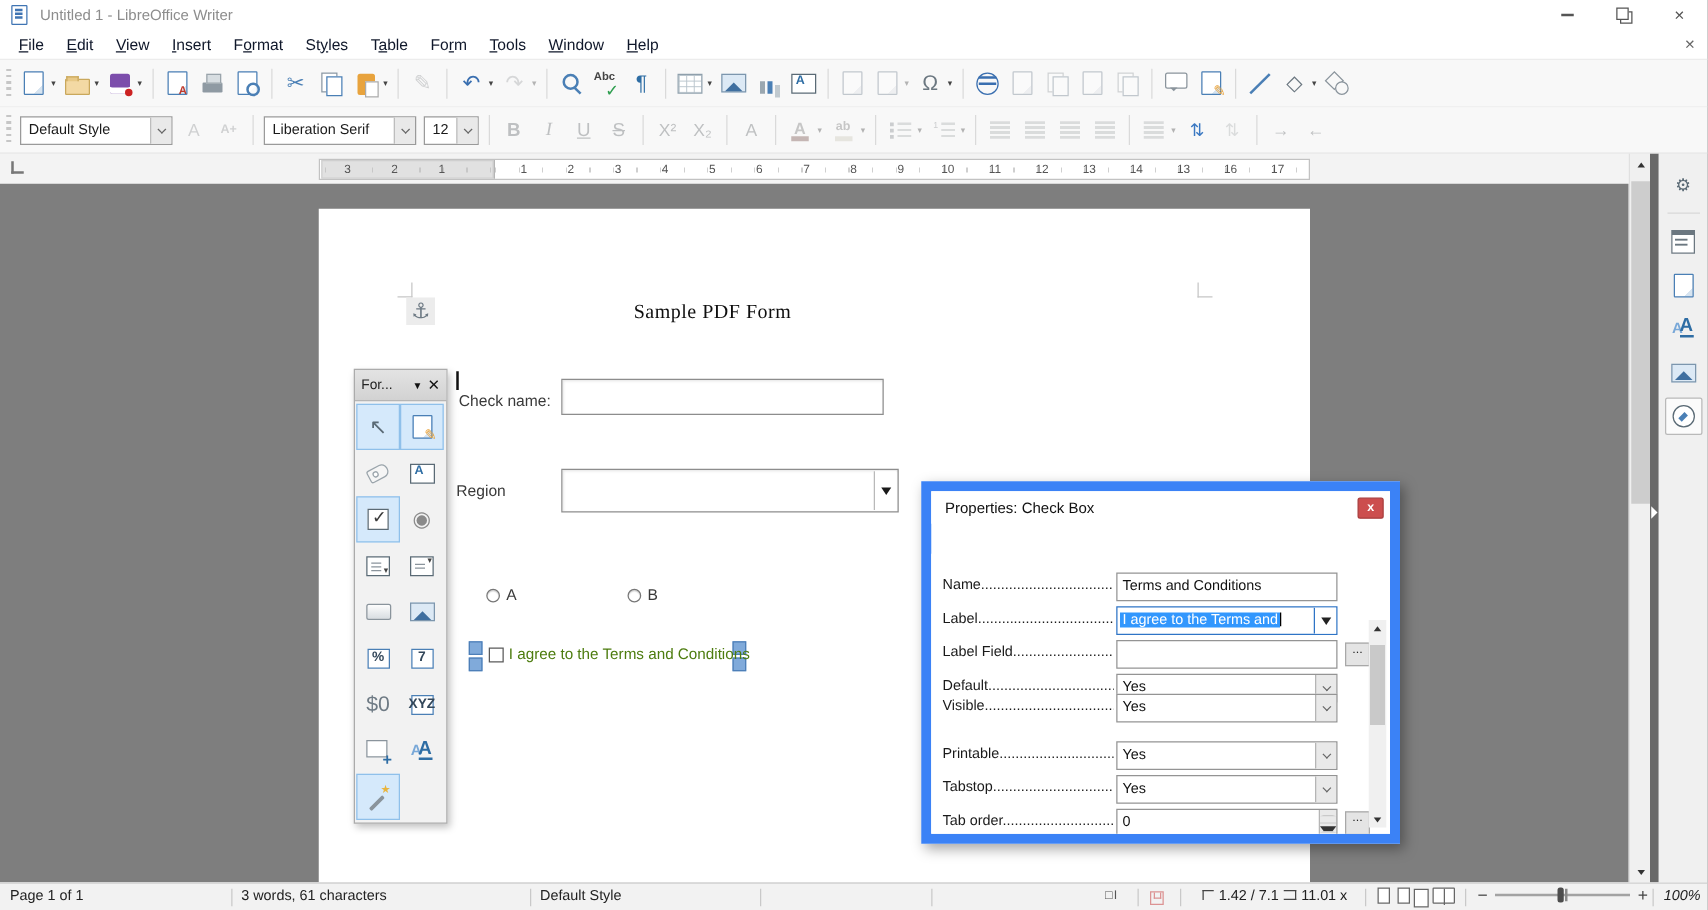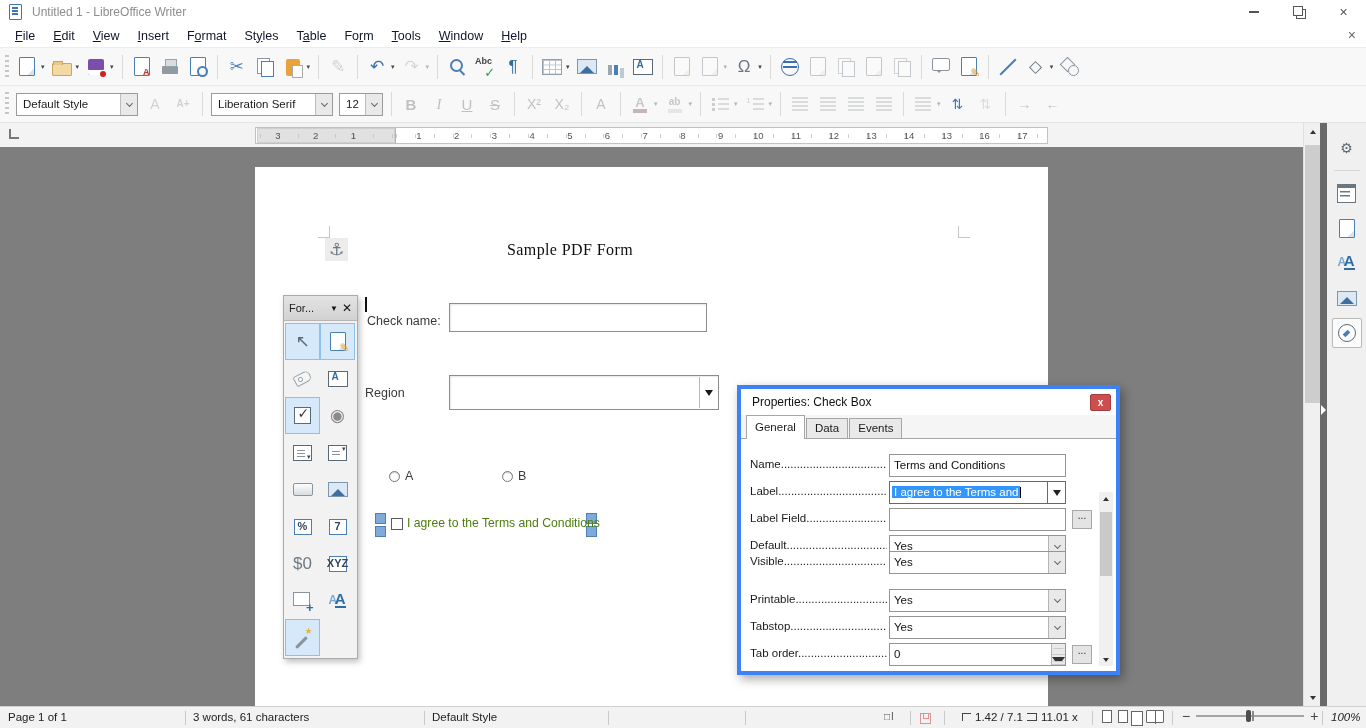--- a/index.html
+++ b/index.html
@@ -140,21 +140,21 @@
   .formbar{position:absolute;left:283px;top:295px;width:75px;background:#f2f2f2;border:1px solid #ababab;box-shadow:2px 3px 6px rgba(0,0,0,.25);}
   .formbar-title{height:25px;background:linear-gradient(#e3e3e3,#d2d2d2);display:flex;align-items:center;padding:0 5px;border-bottom:1px solid #b5b5b5;}
   .formbar-title .t{flex:1;font-size:11px;color:#222;white-space:nowrap;overflow:hidden;}
   .fb-dd{font-size:8px;color:#111;margin-right:4px;}
   .fb-close{font-size:12px;color:#111;font-weight:bold;}
   .form-grid{display:flex;flex-wrap:wrap;padding:2px 1px;}
   .fcell{width:35px;height:37px;display:flex;align-items:center;justify-content:center;border:1px solid transparent;margin:0;}
   .fcell.act{background:#d5e9fb;border:1px solid #8fc0ea;}
 
   
-  .dialog{position:absolute;left:737px;top:385px;width:383px;height:290px;background:#fff;border:4px solid #3b82f6;box-shadow:3px 4px 10px rgba(0,0,0,.35);}
+  .dialog{position:absolute;left:737px;top:385px;width:383px;height:290px;background:#fff;border:8px solid #3b82f6;box-shadow:3px 4px 10px rgba(0,0,0,.35);}
   .dlg-title{position:absolute;left:0;top:0;right:0;height:26px;display:flex;align-items:center;padding-left:11px;font-size:12px;color:#111;background:#fff;}
   .dlg-close{position:absolute;right:5px;top:5px;width:21px;height:17px;background:#cc4e4e;border:1px solid #a83c3c;border-radius:2px;color:#fff;font-size:10px;font-weight:bold;display:flex;align-items:center;justify-content:center;}
   .dlg-tabs{position:absolute;left:0;top:26px;right:0;height:24px;border-bottom:1px solid #a6a6a6;padding-left:5px;display:flex;align-items:flex-end;background:#f5f5f5;}
   .dtab{font-size:11.5px;color:#1a1a1a;padding:3px 8px;border:1px solid #a6a6a6;border-bottom:none;background:#e9e9e9;margin-right:1px;height:20px;}
   .dtab.active{background:#fff;height:24px;position:relative;top:1px;padding-top:5px;z-index:2;}
   .dlg-body{position:absolute;left:0;top:50px;right:0;bottom:0;background:#fff;overflow:hidden;}
   .prow{position:absolute;left:0;right:0;height:23px;}
   .dlbl{position:absolute;left:9px;top:4px;width:137px;overflow:hidden;white-space:nowrap;font-size:11.5px;color:#1a1a1a;}
   .dlbl::after{content:"...........................................................";}
   .pfield{position:absolute;left:148px;top:0;width:177px;height:23px;background:#fff;border:1px solid #949494;font-size:11.5px;line-height:21px;padding-left:4px;color:#111;white-space:nowrap;overflow:hidden;}
@@ -575,25 +575,20 @@
           <span class="ic ic-wand"></span>
         </div>
       </div>
   </div>
 
   <div class="dialog">
     <div class="dlg-title">
       <span>Properties: Check Box</span>
     </div>
     <span class="dlg-close">x</span>
-    <div class="dlg-tabs" id="dlg-tabs">
-        <span class="dtab active">General</span>
-        <span class="dtab">Data</span>
-        <span class="dtab">Events</span>
-      </div>
     <div class="dlg-body" id="dlg-body">
 
       <div class="prow" style="top: 42px;">
           <div class="dlbl"><span>Label</span></div>
           <div class="pfield pfocus"><span class="sel">I agree to the Terms and</span><span class="caret"></span><span class="cdd">
               <span class="tri-dn"></span>
             </span></div>
         </div>
         <div class="prow" style="top: 15px;">
           <div class="dlbl"><span>Name</span></div>

